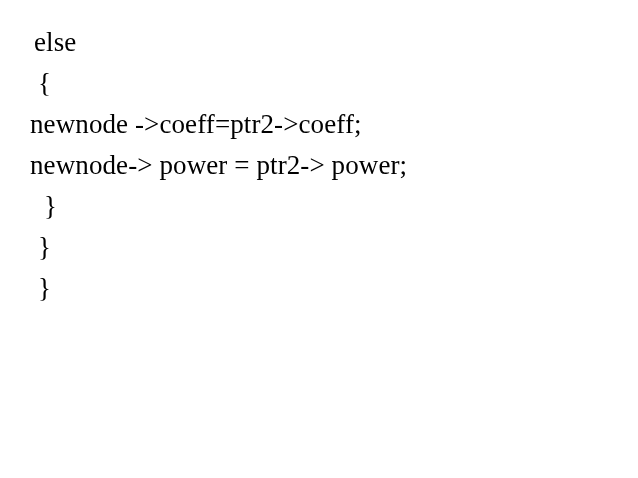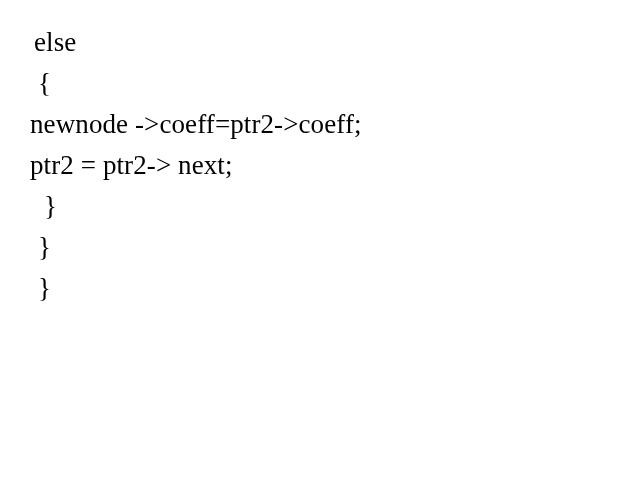--- a/index.html
+++ b/index.html
@@ -49,18 +49,18 @@
   .indent-3 { padding-left: 44px; }
 </style>
 </head>
 <body>
 
 <div id="slide">
   <div id="code-block">
       <span class="code-line indent-0">else</span>
       <span class="code-line indent-1">{</span>
       <span class="code-line indent-2">newnode -&gt;coeff=ptr2-&gt;coeff;</span>
-      <span class="code-line indent-2">ptr2 = ptr2-&gt; next;</span>
+      <span class="code-line indent-2">newnode-&gt; power = ptr2-&gt; power;</span>
       <span class="code-line indent-3">}</span>
       <span class="code-line indent-1">}</span>
       <span class="code-line indent-1">}</span>
     </div>
 </div>
 
 </body></html>

